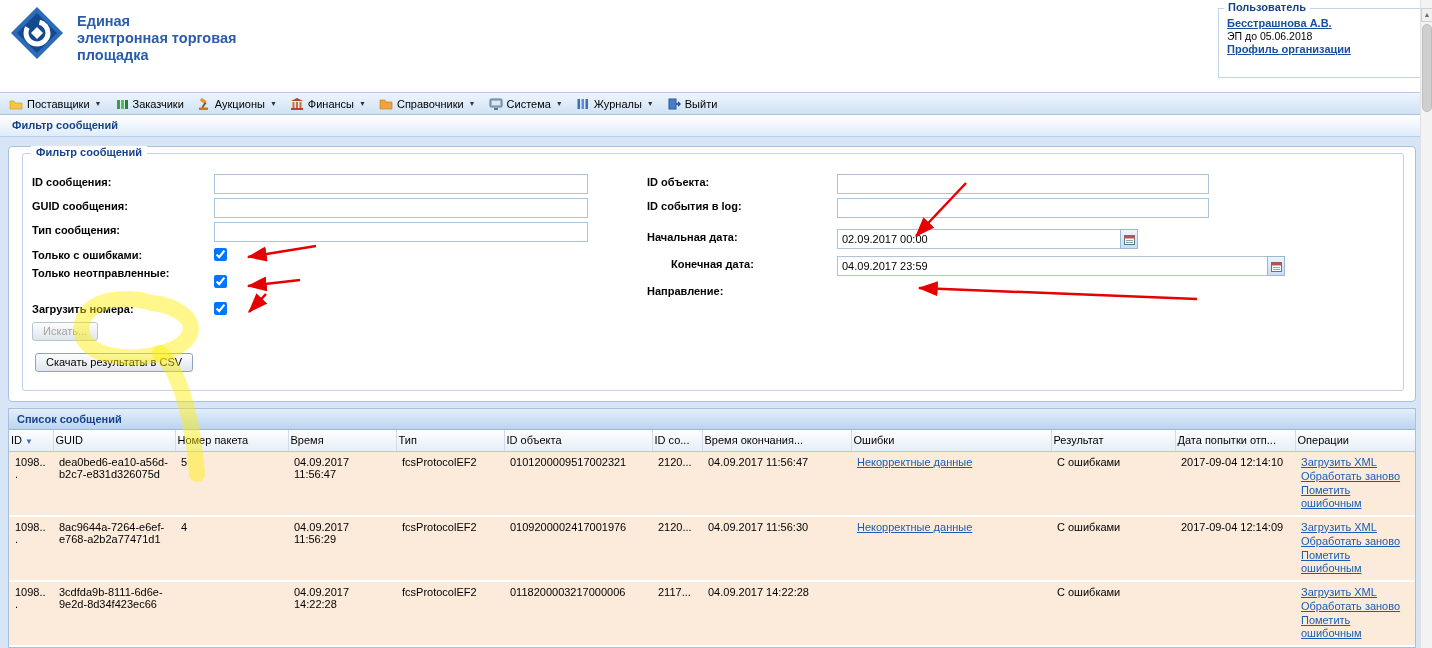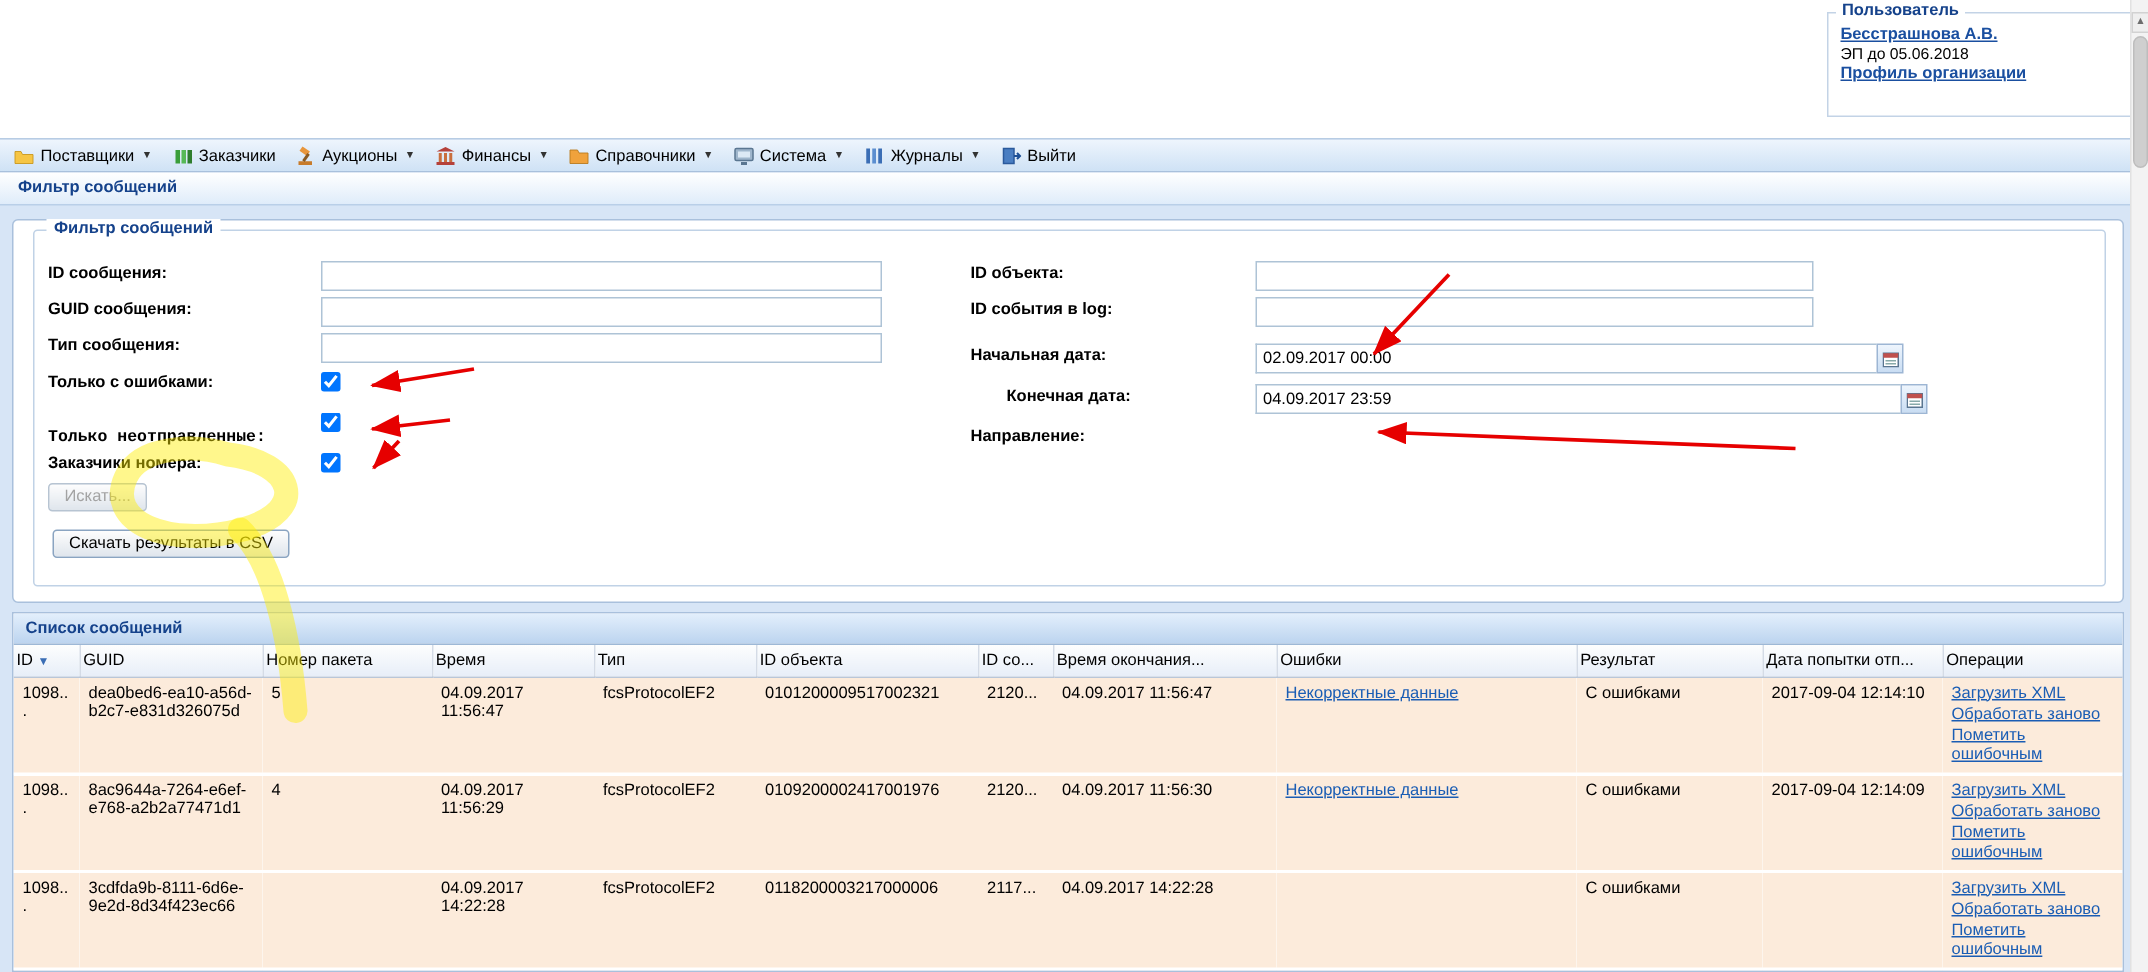--- a/index.html
+++ b/index.html
@@ -75,20 +75,33 @@
     font-size:7px; color:#6d6d6d; text-align:center; line-height:12px; cursor:pointer; }
   .sb-thumb { position:absolute; top:24px; left:1px; width:10px; height:88px; background:#cfcfcf;
     border:1px solid #bdbdbd; border-radius:5px; cursor:pointer; }
 </style>
 </head>
 <body>
 
 <div class="page">
 
   <div class="topband">
+    <div class="logo">
+      <span>
+        <svg width="54" height="54" viewBox="0 0 54 54">
+          <polygon points="27,1 53,27 27,53 1,27" fill="#2b6cb8"></polygon>
+          <polygon points="27,7 47,27 27,47 7,27" fill="#14498f"></polygon>
+          <circle cx="27" cy="27" r="11" fill="none" stroke="#ffffff" stroke-width="5" stroke-dasharray="40 14"></circle>
+          <polygon points="27,21 33,27 27,33 21,27" fill="#ffffff"></polygon>
+        </svg>
+      </span>
+      <div class="logo-text">Единая
+электронная торговая
+площадка</div>
+    </div>
     <div class="user-box">
       <span class="legend">Пользователь</span>
       <a class="user-link">Бесстрашнова А.В.</a>
       <div class="user-cert">ЭП до 05.06.2018</div>
       <a class="user-link">Профиль организации</a>
     </div>
   </div>
 
   <div class="menubar">
     <div class="menu-item">
@@ -184,35 +197,35 @@
 
       <span class="f-label" style="left:9px; top:22px;">ID сообщения:</span>
       <input class="text-input" style="left: 191px; top: 20px; width: 374px;" value="">
       <span class="f-label" style="left:9px; top:46px;">GUID сообщения:</span>
       <input class="text-input" style="left: 191px; top: 44px; width: 374px;" value="">
       <span class="f-label" style="left:9px; top:70px;">Тип сообщения:</span>
       <input class="text-input" style="left: 191px; top: 68px; width: 374px;" value="">
 
       <span class="f-label" style="left:9px; top:95px;">Только с ошибками:</span>
       <input type="checkbox" class="chk" style="left: 191px; top: 94px;" checked="checked">
-      <span class="f-label" style="left:9px; top:132px;font-family:Liberation Mono, monospace;">Только неотправленные:</span>
+      <span class="f-label" style="left:9px; top:113px;">Только неотправленные:</span>
       <input type="checkbox" class="chk" style="left: 191px; top: 121px;" checked="checked">
-      <span class="f-label" style="left:9px; top:149px;">Заказчики номера:</span>
+      <span class="f-label" style="left:9px; top:149px;">Загрузить номера:</span>
       <input type="checkbox" class="chk" style="left: 191px; top: 148px;" checked="checked">
 
       <button class="btn" style="left:9px; top:168px;" disabled="">Искать...</button>
       <button class="btn" style="left:12px; top:199px;">Скачать результаты в CSV</button>
 
       <span class="f-label" style="left:624px; top:22px;">ID объекта:</span>
       <input class="text-input" style="left: 814px; top: 20px; width: 372px;" value="">
       <span class="f-label" style="left:624px; top:46px;">ID события в log:</span>
       <input class="text-input" style="left: 814px; top: 44px; width: 372px;" value="">
 
       <span class="f-label" style="left:624px; top:77px;">Начальная дата:</span>
-      <div class="field-wrap" style="left:814px; top:75px; width:432px;border-radius:10px;">
+      <div class="field-wrap" style="left:814px; top:75px; width:301px;border-radius:10px;">
         <input value="02.09.2017 00:00" style="">
         <span class="trigger">
             <svg width="11" height="11">
               <rect x="0.5" y="1.5" width="10" height="9" fill="#fff" stroke="#5a7691"></rect>
               <rect x="0.5" y="1.5" width="10" height="3" fill="#c0504d"></rect>
               <line x1="2" y1="6.5" x2="9" y2="6.5" stroke="#8aa"></line>
               <line x1="2" y1="8.5" x2="9" y2="8.5" stroke="#8aa"></line>
             </svg>
           </span>
       </div>

